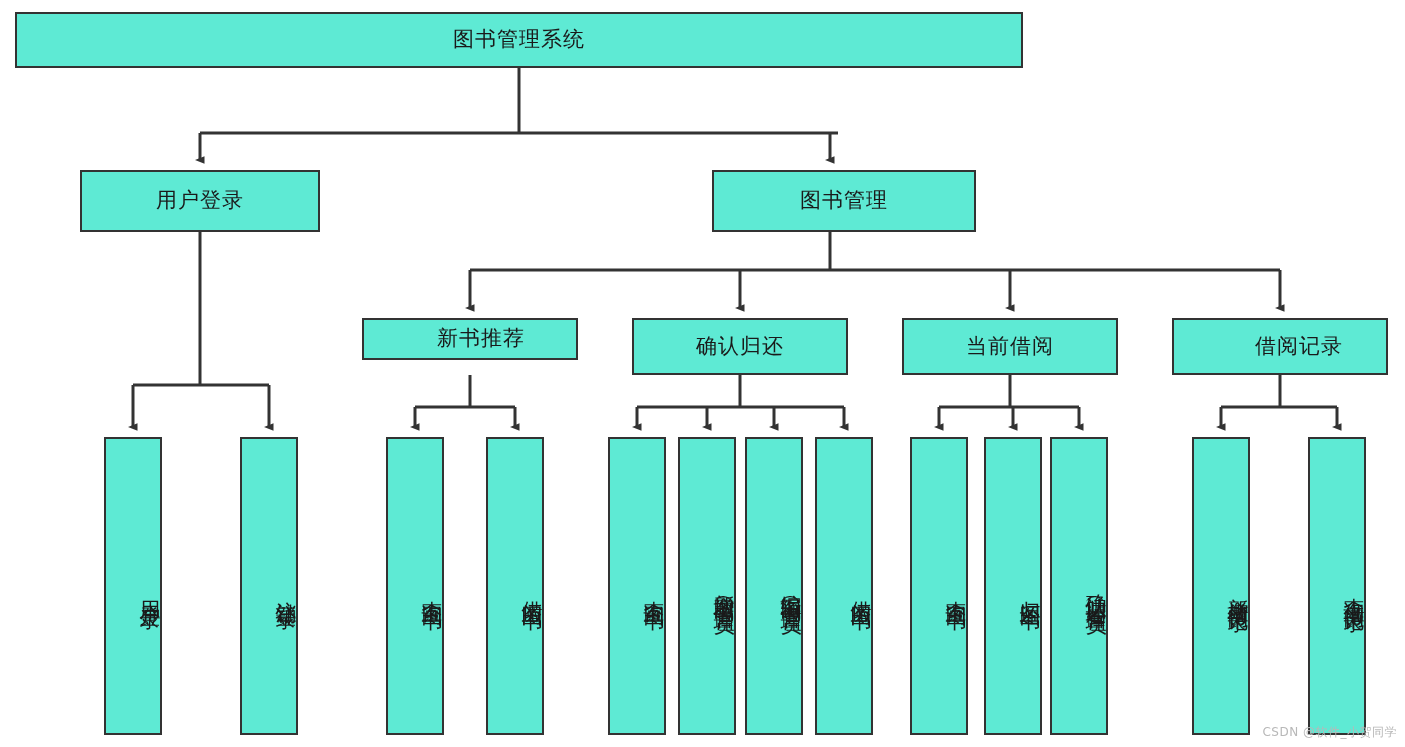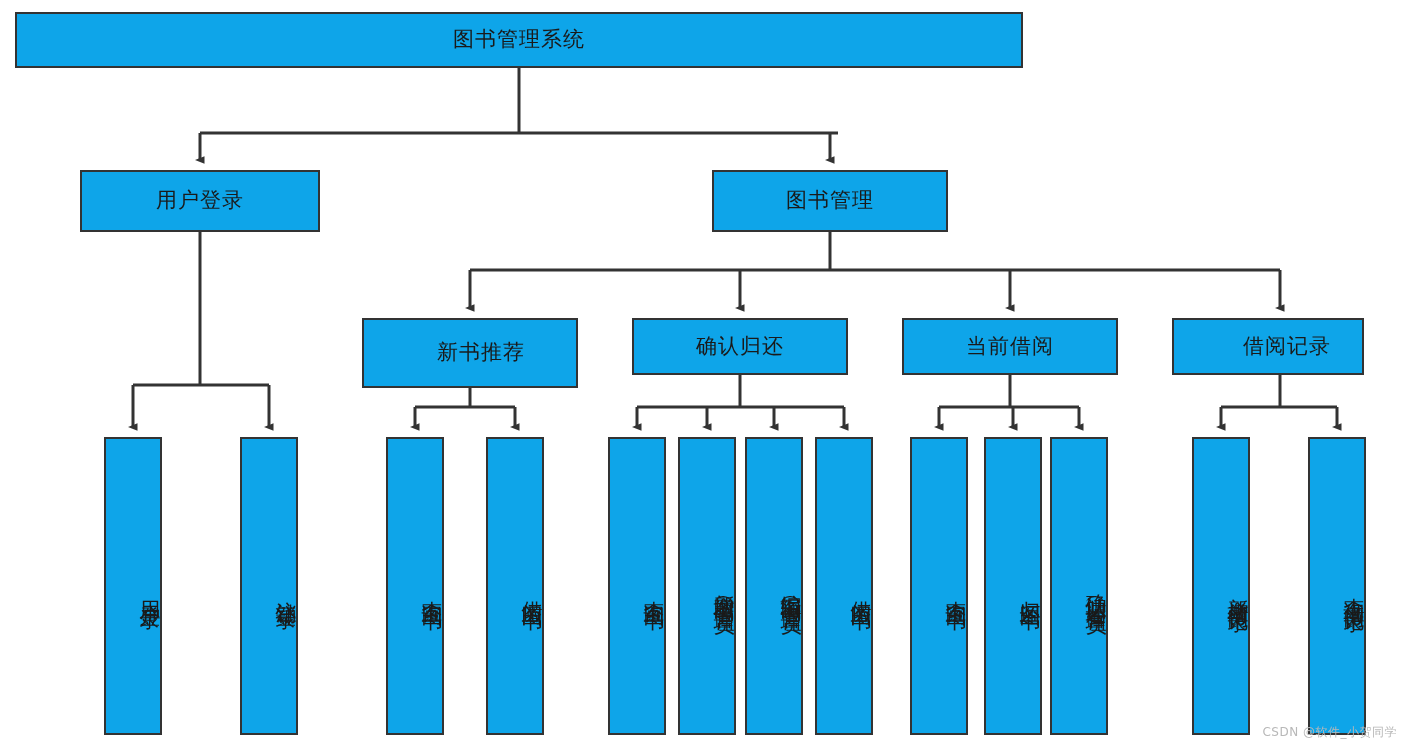--- a/index.html
+++ b/index.html
@@ -19,21 +19,21 @@
     background: #ffffff;
   }
   svg#edges {
     position: absolute;
     left: 0; top: 0;
     width: 1405px; height: 747px;
     pointer-events: none;
   }
   .node {
     position: absolute;
-    background: #0ea5e9;
+    background: #5eead4;
     border: 2px solid #333333;
     display: flex;
     align-items: center;
     justify-content: center;
     color: #1a1a1a;
     z-index: 2;
   }
   .node.horiz {
     font-size: 21px;
     letter-spacing: 1px;
@@ -120,34 +120,34 @@
     </g>
   </svg>
 
   <div class="node horiz" id="n-root" style="left: 15px; top: 12px; width: 1008px; height: 56px;">
     <span>图书管理系统</span>
   </div>
 
   <div class="node horiz" id="n-l2-0" style="left: 80px; top: 170px; width: 240px; height: 62px;">
     <span>用户登录</span>
   </div>
-  <div class="node horiz" id="n-l2-1" style="left: 712px; top: 170px; width: 236px; height: 62px;">
+  <div class="node horiz" id="n-l2-1" style="left: 712px; top: 170px; width: 264px; height: 62px;">
     <span>图书管理</span>
   </div>
 
-  <div class="node horiz" id="n-l3-0" style="left: 362px; top: 318px; width: 216px; height: 70px; padding-left: 22px;">
+  <div class="node horiz" id="n-l3-0" style="left: 362px; top: 318px; width: 216px; height: 42px; padding-left: 22px;">
     <span>新书推荐</span>
   </div>
   <div class="node horiz" id="n-l3-1" style="left: 632px; top: 318px; width: 216px; height: 57px;">
     <span>确认归还</span>
   </div>
   <div class="node horiz" id="n-l3-2" style="left: 902px; top: 318px; width: 216px; height: 57px;">
     <span>当前借阅</span>
   </div>
-  <div class="node horiz" id="n-l3-3" style="left: 1172px; top: 318px; width: 192px; height: 57px; padding-left: 38px;">
+  <div class="node horiz" id="n-l3-3" style="left: 1172px; top: 318px; width: 216px; height: 57px; padding-left: 38px;">
     <span>借阅记录</span>
   </div>
 
   <div class="node vert" id="n-leaf-0" style="left: 104px; top: 437px; width: 58px; height: 298px;">
     <span class="vlabel">用户登录</span>
   </div>
   <div class="node vert" id="n-leaf-1" style="left: 240px; top: 437px; width: 58px; height: 298px;">
     <span class="vlabel">注销登录</span>
   </div>
   <div class="node vert" id="n-leaf-2" style="left: 386px; top: 437px; width: 58px; height: 298px;">

